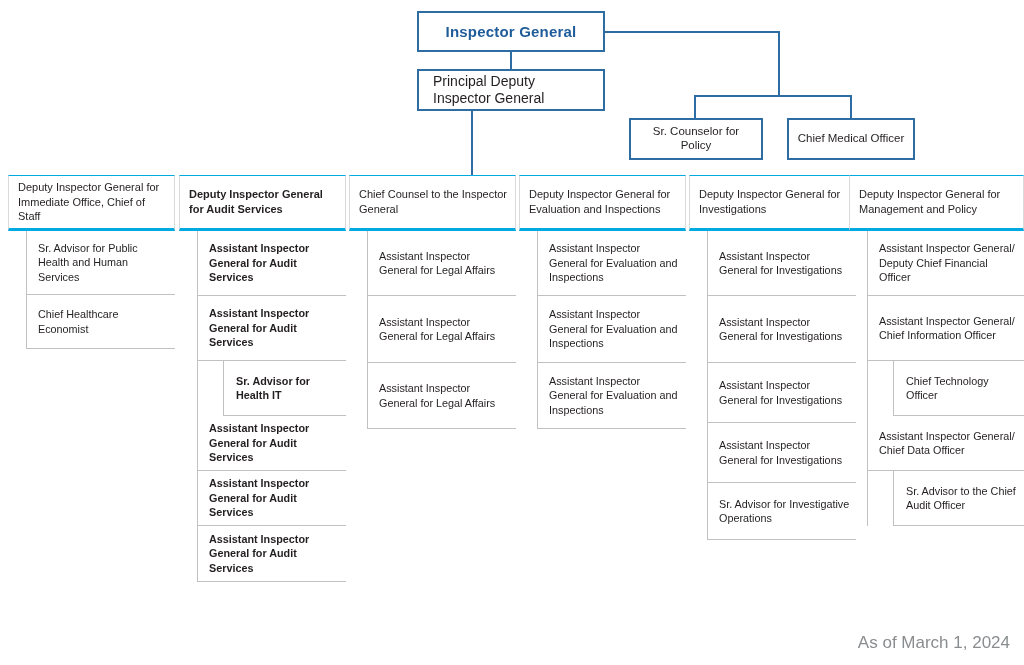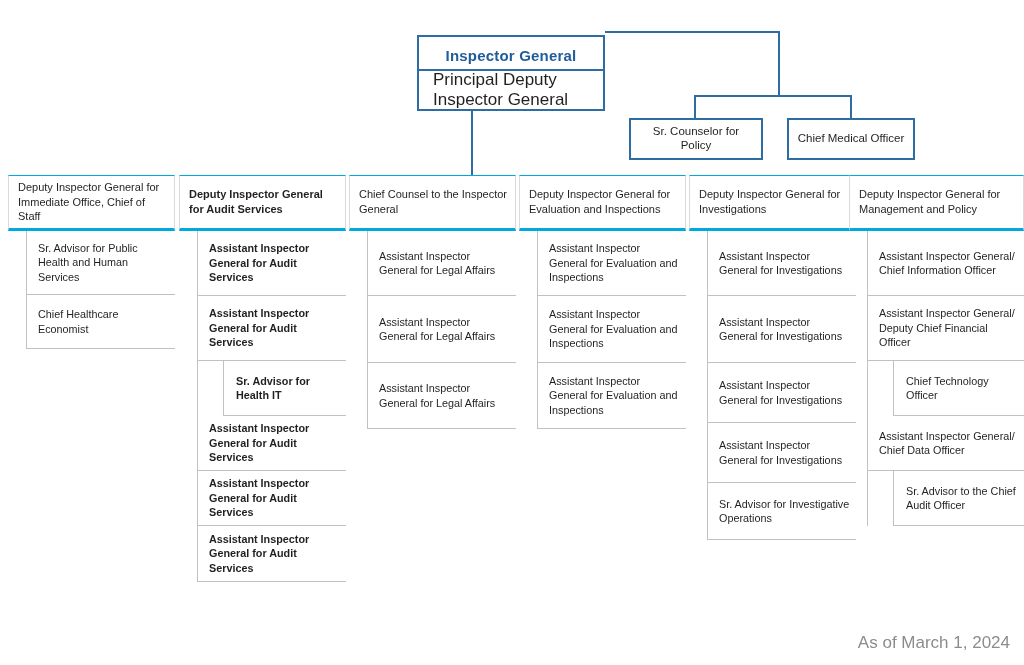--- a/index.html
+++ b/index.html
@@ -28,36 +28,36 @@
     background: #ffffff;
     display: flex;
     align-items: center;
   }
   .exec-box > .exec-label {
     padding: 0 14px;
     line-height: 1.2;
   }
 
   #box-ig {
-    left: 417px; top: 11px; width: 188px; height: 41px; margin-top: 24px;
+    left: 417px; top: 11px; width: 188px; height: 41px;
   }
   #box-ig .exec-label {
     width: 100%;
     text-align: center;
     font-size: 15px;
     font-weight: bold;
     color: #1F5C99;
     letter-spacing: .2px;
   }
 
   #box-pdig {
     left: 417px; top: 69px; width: 188px; height: 42px;
   }
   #box-pdig .exec-label {
-    font-size: 17px;
+    font-size: 14px;
     color: #231f20;
   }
 
   #box-counselor {
     left: 629px; top: 118px; width: 134px; height: 42px;
   }
   #box-cmo {
     left: 787px; top: 118px; width: 128px; height: 42px;
   }
   #box-counselor .exec-label,
@@ -260,24 +260,24 @@
             <div class="child-label">Sr. Advisor for Investigative Operations</div>
           </div>
         </div>
       </div>
       <div class="col" style="left: 849px; width: 175px;">
         <div class="col-head">
           <div class="col-head-label">Deputy Inspector General for Management and Policy</div>
         </div>
         <div class="children">
           <div class="child" style="height: 65px;">
+            <div class="child-label">Assistant Inspector General/ Deputy Chief Financial Officer</div>
+          </div>
+          <div class="child" style="height: 65px;">
             <div class="child-label">Assistant Inspector General/ Chief Information Officer</div>
-          </div>
-          <div class="child" style="height: 65px;">
-            <div class="child-label">Assistant Inspector General/ Deputy Chief Financial Officer</div>
           </div>
           <div class="grandchildren">
             <div class="grandchild" style="height: 55px;">
               <div class="grandchild-label">Chief Technology Officer</div>
             </div>
           </div>
           <div class="child" style="height: 55px;">
             <div class="child-label">Assistant Inspector General/ Chief Data Officer</div>
           </div>
           <div class="grandchildren">

